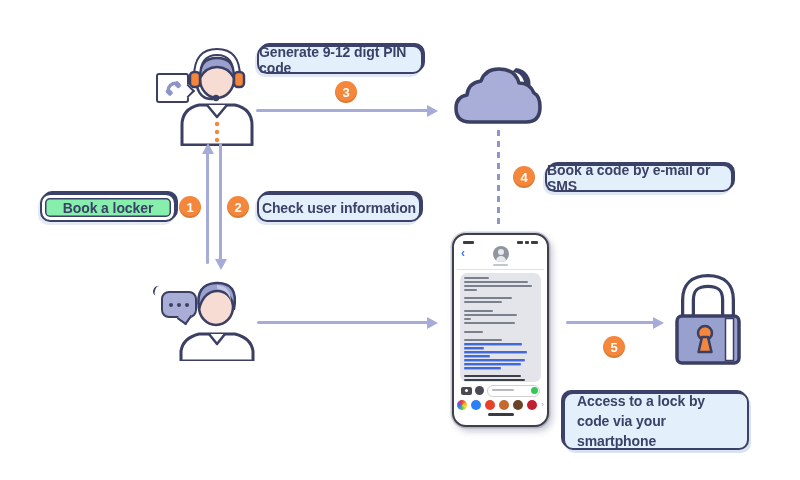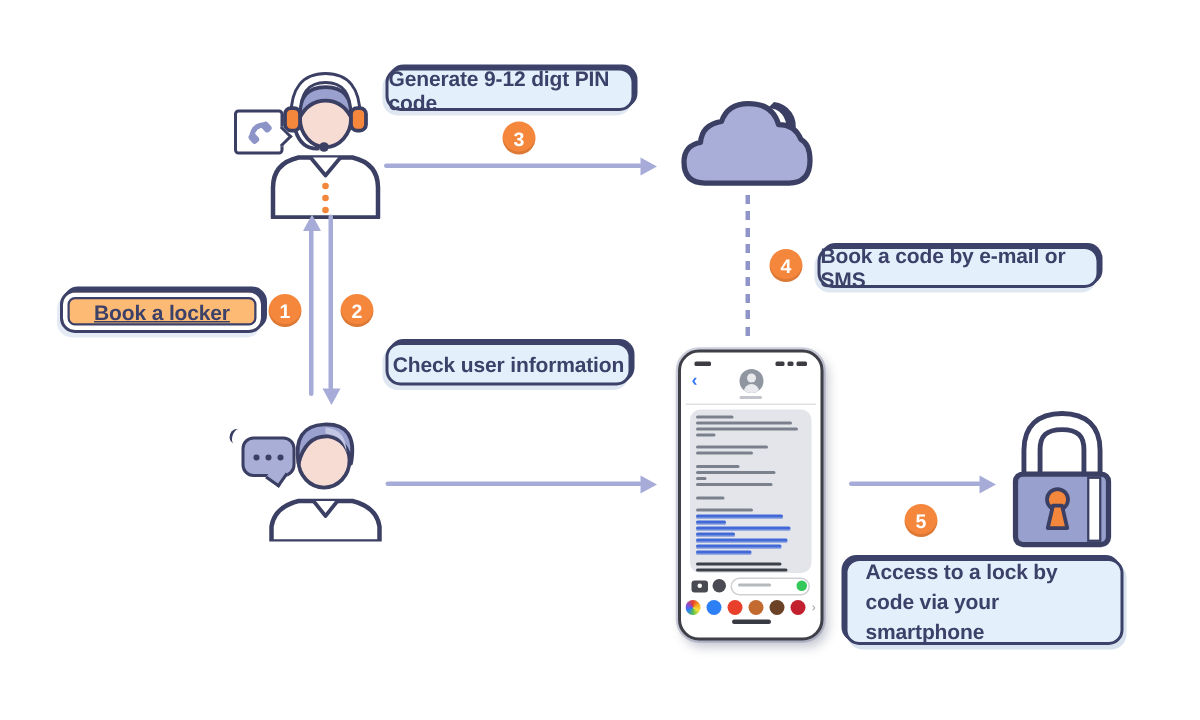--- a/index.html
+++ b/index.html
@@ -14,24 +14,23 @@
     border-radius:10px;
     color:#3b4168;
     font-size:14px;
     font-weight:bold;
     display:flex;align-items:center;justify-content:center;
     box-shadow:2px -2px 0 #3b4168, -2px 3px 0 #dfe7f2;
     box-sizing:border-box;
     letter-spacing:-0.1px;
   }
   .label-box.inner-ring{
-    background:#fdba74;
+    background:#86efac;
     box-shadow:2px -2px 0 #3b4168, -2px 3px 0 #e4ebf4,
                inset 0 0 0 3px #ffffff, inset 0 0 0 4.5px #3b4168;
-    text-decoration:underline;
   }
   .label-box.shadow-tl{box-shadow:-2px -2px 0 #3b4168, 2px 3px 0 #d9e3f0;}
   .label-box.multiline{justify-content:flex-start;text-align:left;padding:6px 12px;line-height:1.45;}
 
   
   .step-circle{
     position:absolute;width:22px;height:22px;border-radius:50%;
     background:#f5873c;color:#ffffff;font-size:13px;font-weight:bold;
     display:flex;align-items:center;justify-content:center;
     box-shadow:inset 0 -2px 0 rgba(0,0,0,.10);
@@ -164,33 +163,33 @@
   <div class="arrow-line-h" style="left:257px;top:321px;width:171px;"></div>
   <div class="head-right" style="left:427px;top:316.5px;"></div>
 
   <div class="arrow-line-h" style="left:566px;top:321px;width:88px;"></div>
   <div class="head-right" style="left:653px;top:316.5px;"></div>
 
   <div class="label-box inner-ring" style="left:40px;top:193px;width:136px;height:29px;">
     <span>Book a locker</span>
   </div>
 
-  <div class="label-box" style="left:257px;top:193px;width:164px;height:29px;margin-top:35px;">
+  <div class="label-box" style="left:257px;top:193px;width:164px;height:29px;">
     <span>Check user information</span>
   </div>
 
   <div class="label-box" style="left:257px;top:45px;width:166px;height:29px;">
     <span>Generate 9-12 digt PIN code</span>
   </div>
 
   <div class="label-box" style="left:545px;top:164px;width:188px;height:28px;">
     <span>Book a code by e-mail or SMS</span>
   </div>
 
-  <div class="label-box shadow-tl multiline" style="left:563px;top:372px;width:186px;height:58px;">
+  <div class="label-box shadow-tl multiline" style="left:563px;top:392px;width:186px;height:58px;">
     <span>Access to a lock by code via your smartphone</span>
   </div>
 
   <div class="step-circle" style="left:179px;top:196px;">
     <span>1</span>
   </div>
   <div class="step-circle" style="left:227px;top:196px;">
     <span>2</span>
   </div>
   <div class="step-circle" style="left:335px;top:81px;">

